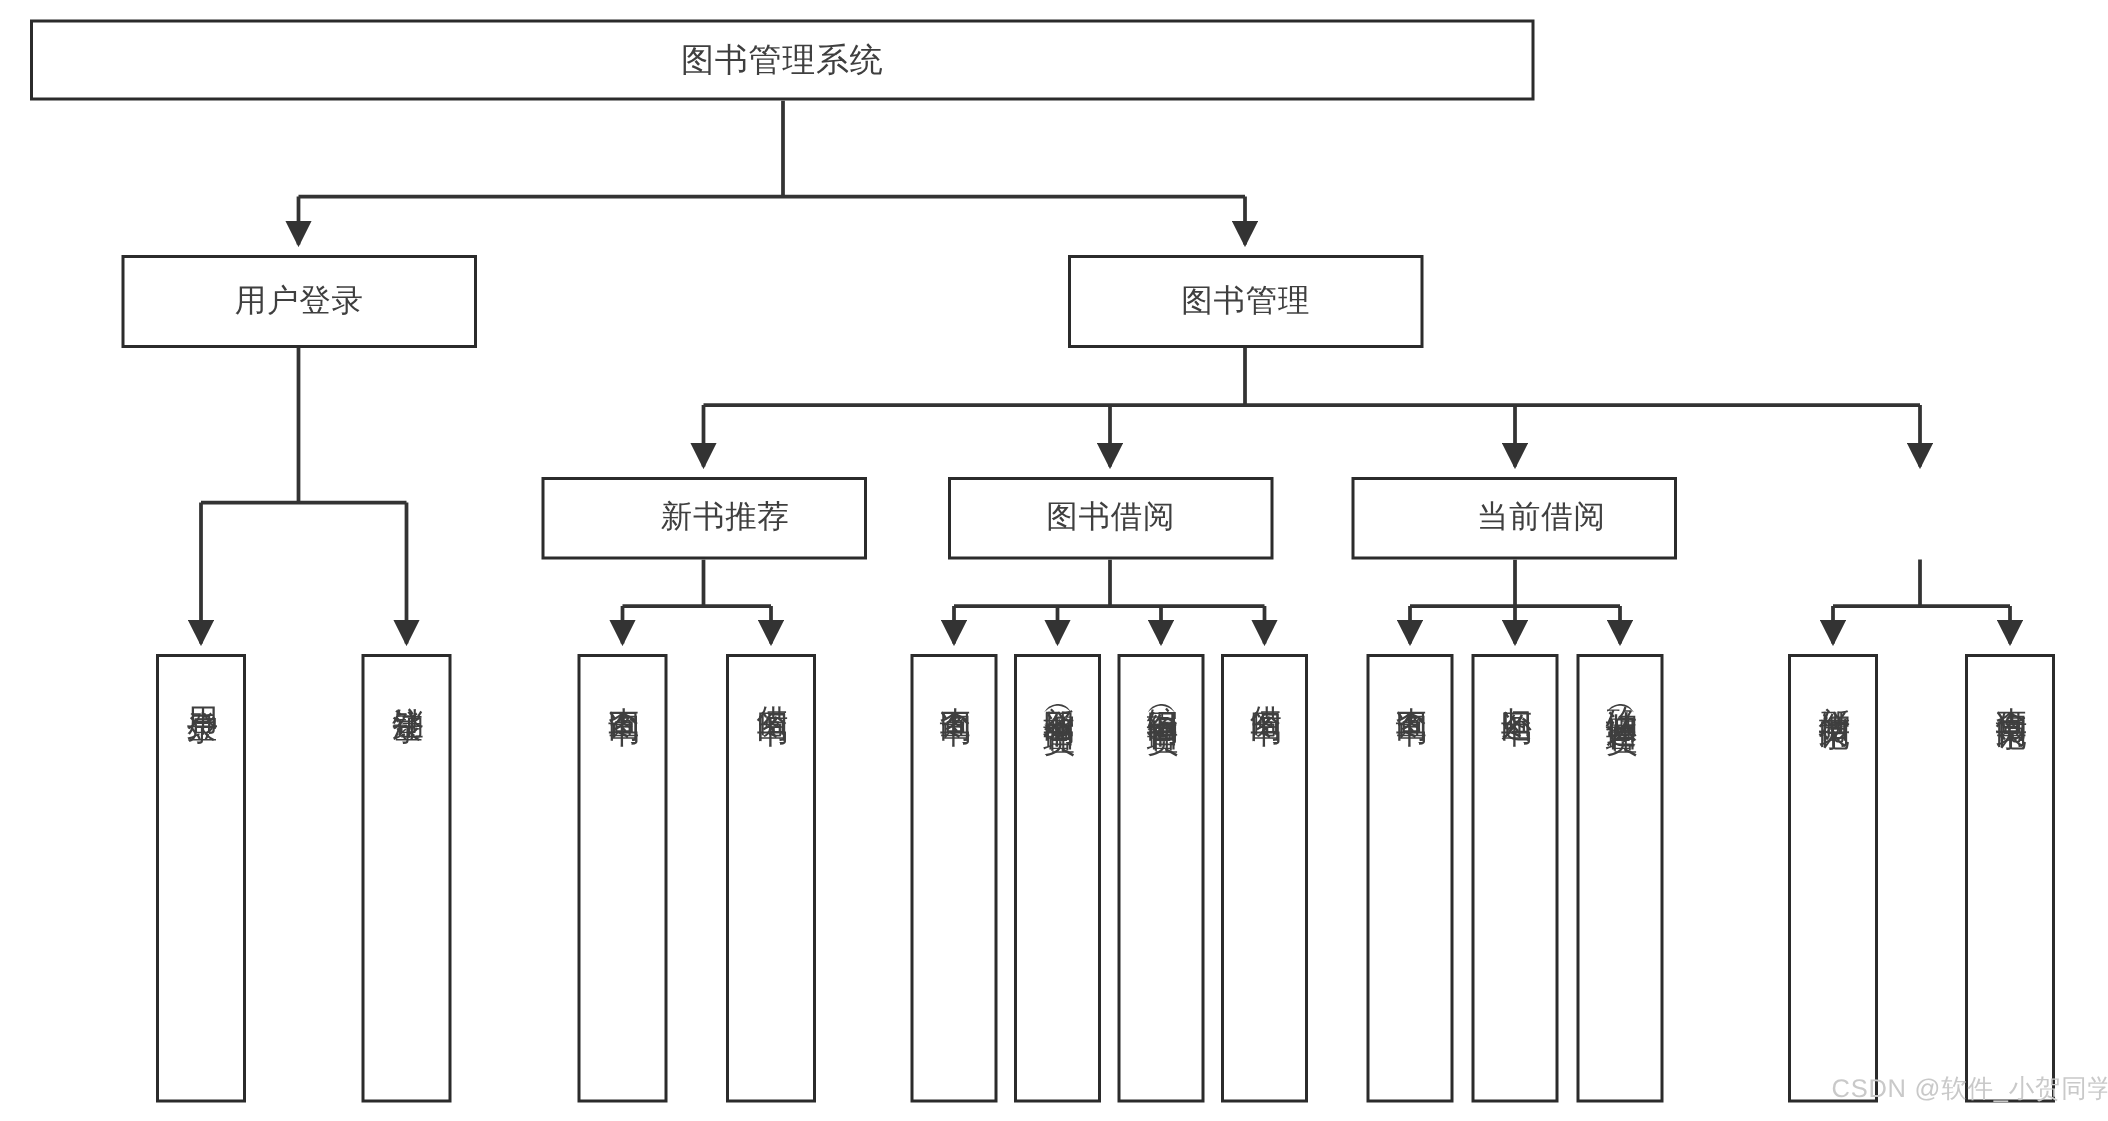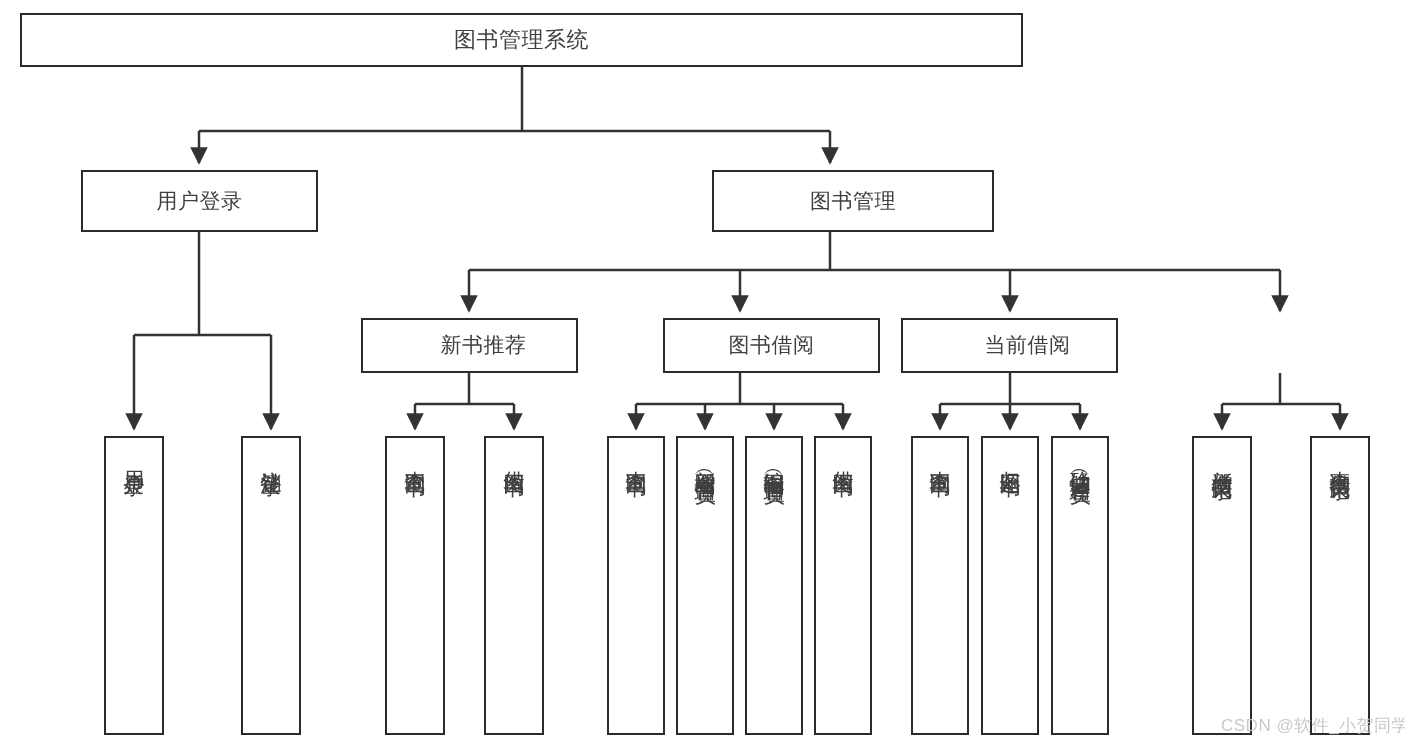--- a/index.html
+++ b/index.html
@@ -130,28 +130,28 @@
     </g>
   </svg>
 
   <div class="node horiz root" style="left:20px; top:13px; width:1003px; height:54px;">
     <span class="node-label">图书管理系统</span>
   </div>
 
   <div class="node horiz" style="left:81px; top:170px; width:237px; height:62px;">
     <span class="node-label">用户登录</span>
   </div>
-  <div class="node horiz" style="left:712px; top:170px; width:282px; height:62px;">
+  <div class="node horiz" style="left:712px; top:170px; width:237px; height:62px;">
     <span class="node-label">图书管理</span>
   </div>
 
   <div class="node horiz" style="left:361px; top:318px; width:217px; height:55px;padding-left:28px;">
     <span class="node-label">新书推荐</span>
   </div>
-  <div class="node horiz" style="left:632px; top:318px; width:217px; height:55px;margin-left:31px;">
+  <div class="node horiz" style="left:632px; top:318px; width:217px; height:55px;">
     <span class="node-label">图书借阅</span>
   </div>
   <div class="node horiz" style="left:901px; top:318px; width:217px; height:55px;padding-left:36px;">
     <span class="node-label">当前借阅</span>
   </div>
 
   <div class="node vert" style="left:104px; top:436px; width:60px; height:299px;">
     <span class="node-label">用户登录</span>
   </div>
   <div class="node vert" style="left:241px; top:436px; width:60px; height:299px;">

